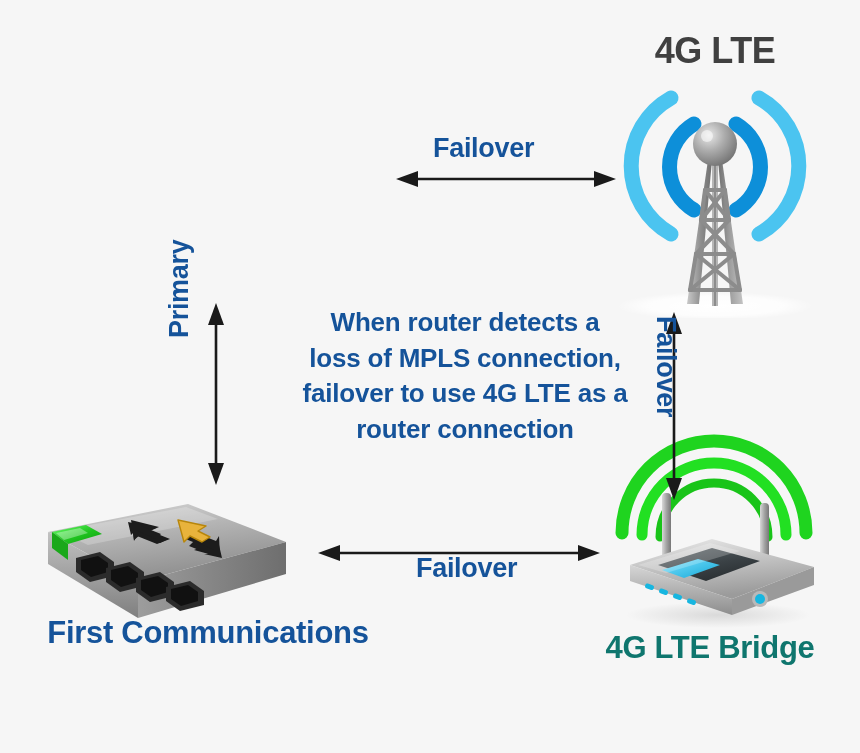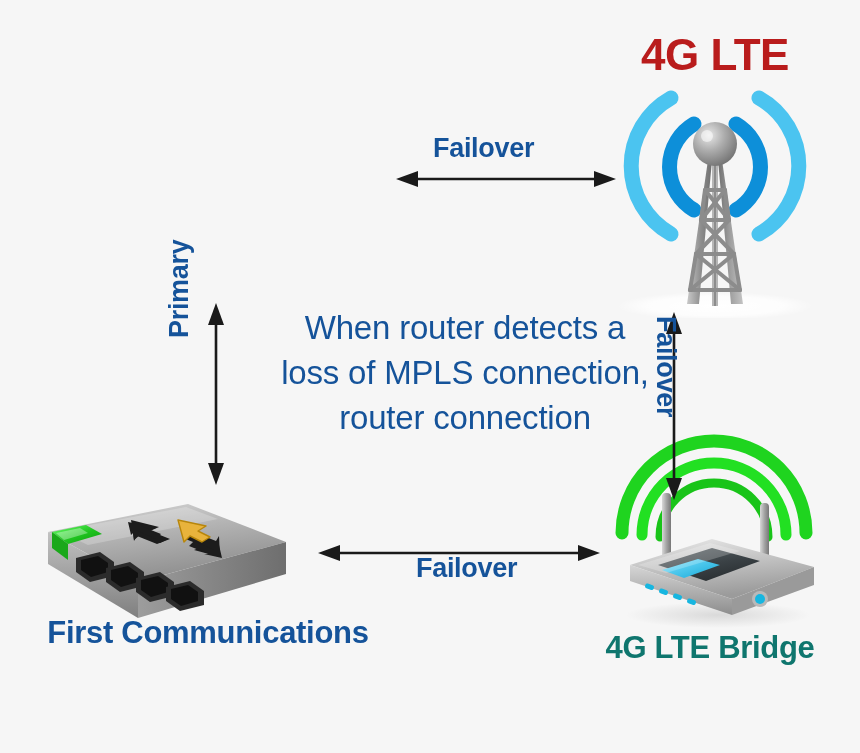--- a/index.html
+++ b/index.html
@@ -56,23 +56,23 @@
     top: 20px;
     width: 280px;
     height: 290px;
   }
   #tower-title {
     position: absolute;
     left: 0;
     top: 10px;
     width: 280px;
     text-align: center;
-    color: #b91c1c;
-    font-weight: bold;
-    font-size: 44px;
+    color: #404040;
+    font-weight: bold;
+    font-size: 36px;
     letter-spacing: -0.5px;
   }
   #tower-group svg.tower-svg {
     position: absolute;
     left: 0;
     top: 48px;
   }
 
   
   #router-group {
@@ -126,22 +126,22 @@
   }
 
   
   #center-note {
     position: absolute;
     left: 278px;
     top: 305px;
     width: 374px;
     text-align: center;
     color: #15539a;
-    font-weight: normal;
-    font-size: 33px;
+    font-weight: bold;
+    font-size: 26px;
     line-height: 1.37;
     letter-spacing: -0.2px;
   }
   #center-note div { white-space: nowrap; }
 
   
   .arrow-svg { position: absolute; overflow: visible; }
 
   #arrow-top-h { left: 396px; top: 168px; }
   #label-top-h { left: 433px; top: 133px; }
@@ -364,20 +364,21 @@
 
       <path d="M38 150 L110 128 L140 136 L66 158 Z" fill="#ffffff" opacity="0.22"></path>
     </svg>
 
     <div id="bridge-caption">4G LTE Bridge</div>
   </div>
 
   <div id="center-note">
     <div>When router detects a</div>
     <div>loss of MPLS connection,</div>
+    <div>failover to use 4G LTE as a</div>
     <div>router connection</div>
   </div>
 
   <svg id="arrow-top-h" class="arrow-svg" width="220" height="22" viewBox="0 0 220 22">
     <line x1="16" y1="11" x2="204" y2="11" stroke="#1a1a1a" stroke-width="2.6"></line>
     <polygon points="0,11 22,3 22,19" fill="#1a1a1a"></polygon>
     <polygon points="220,11 198,3 198,19" fill="#1a1a1a"></polygon>
   </svg>
   <div id="label-top-h" class="arrow-label">Failover</div>
 

